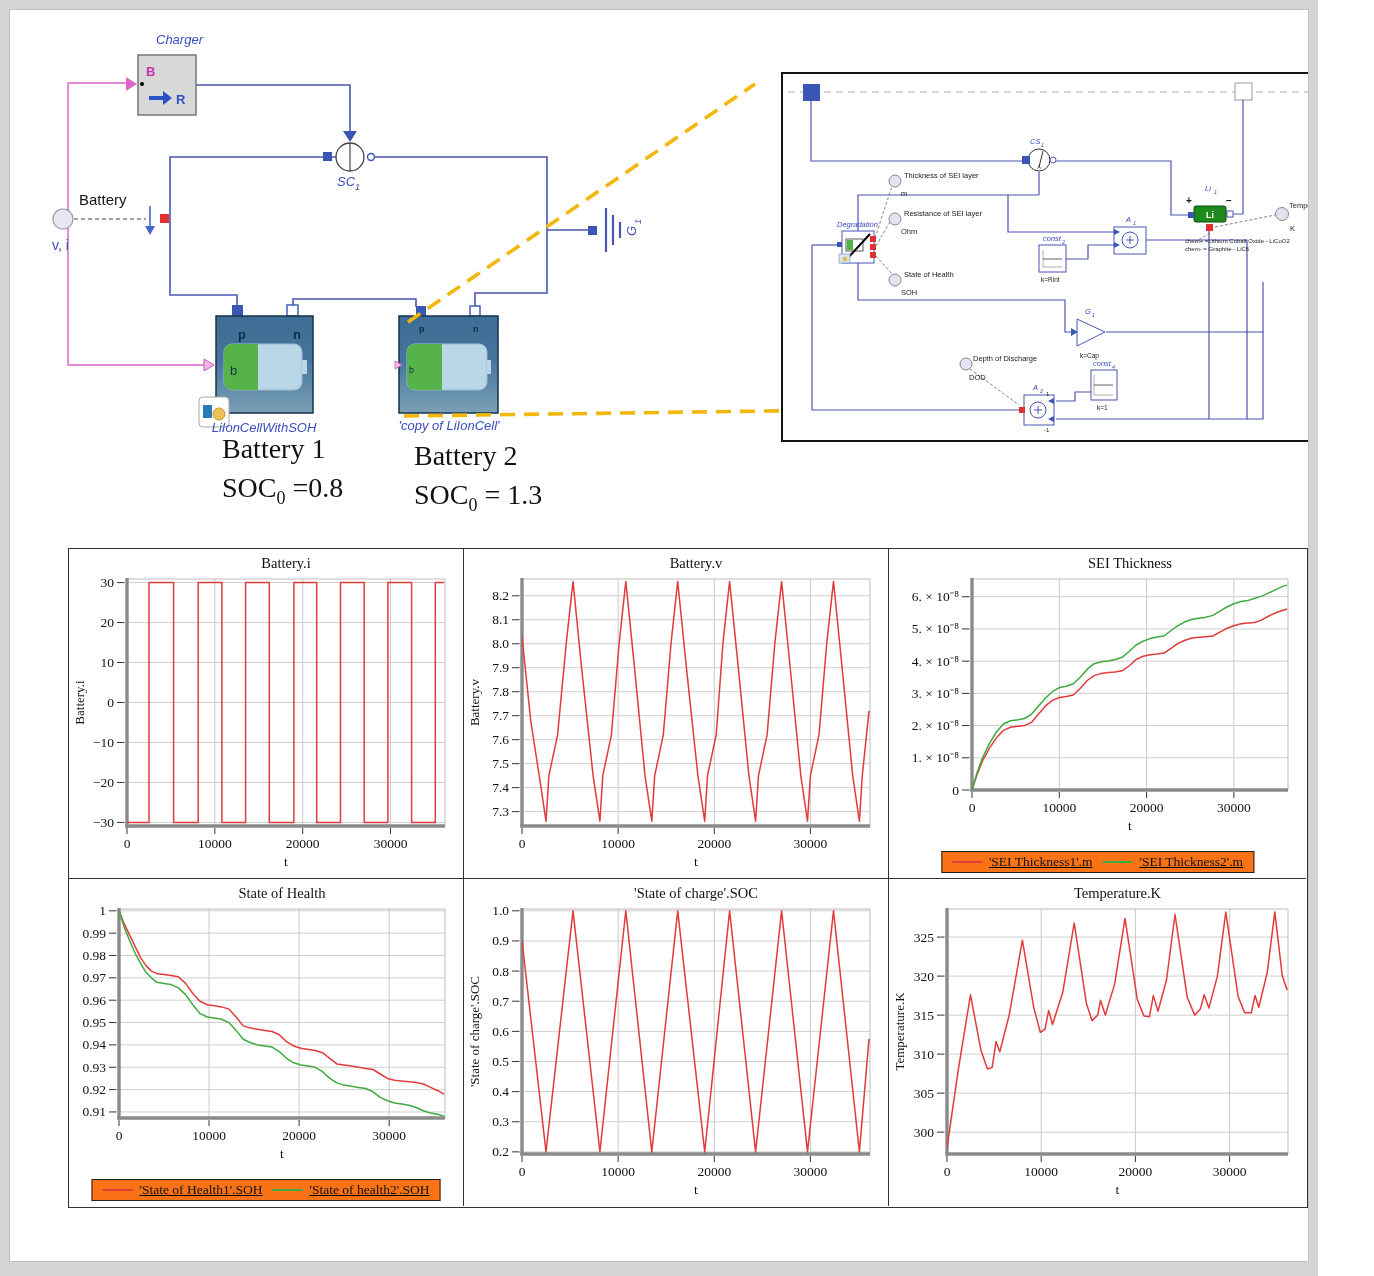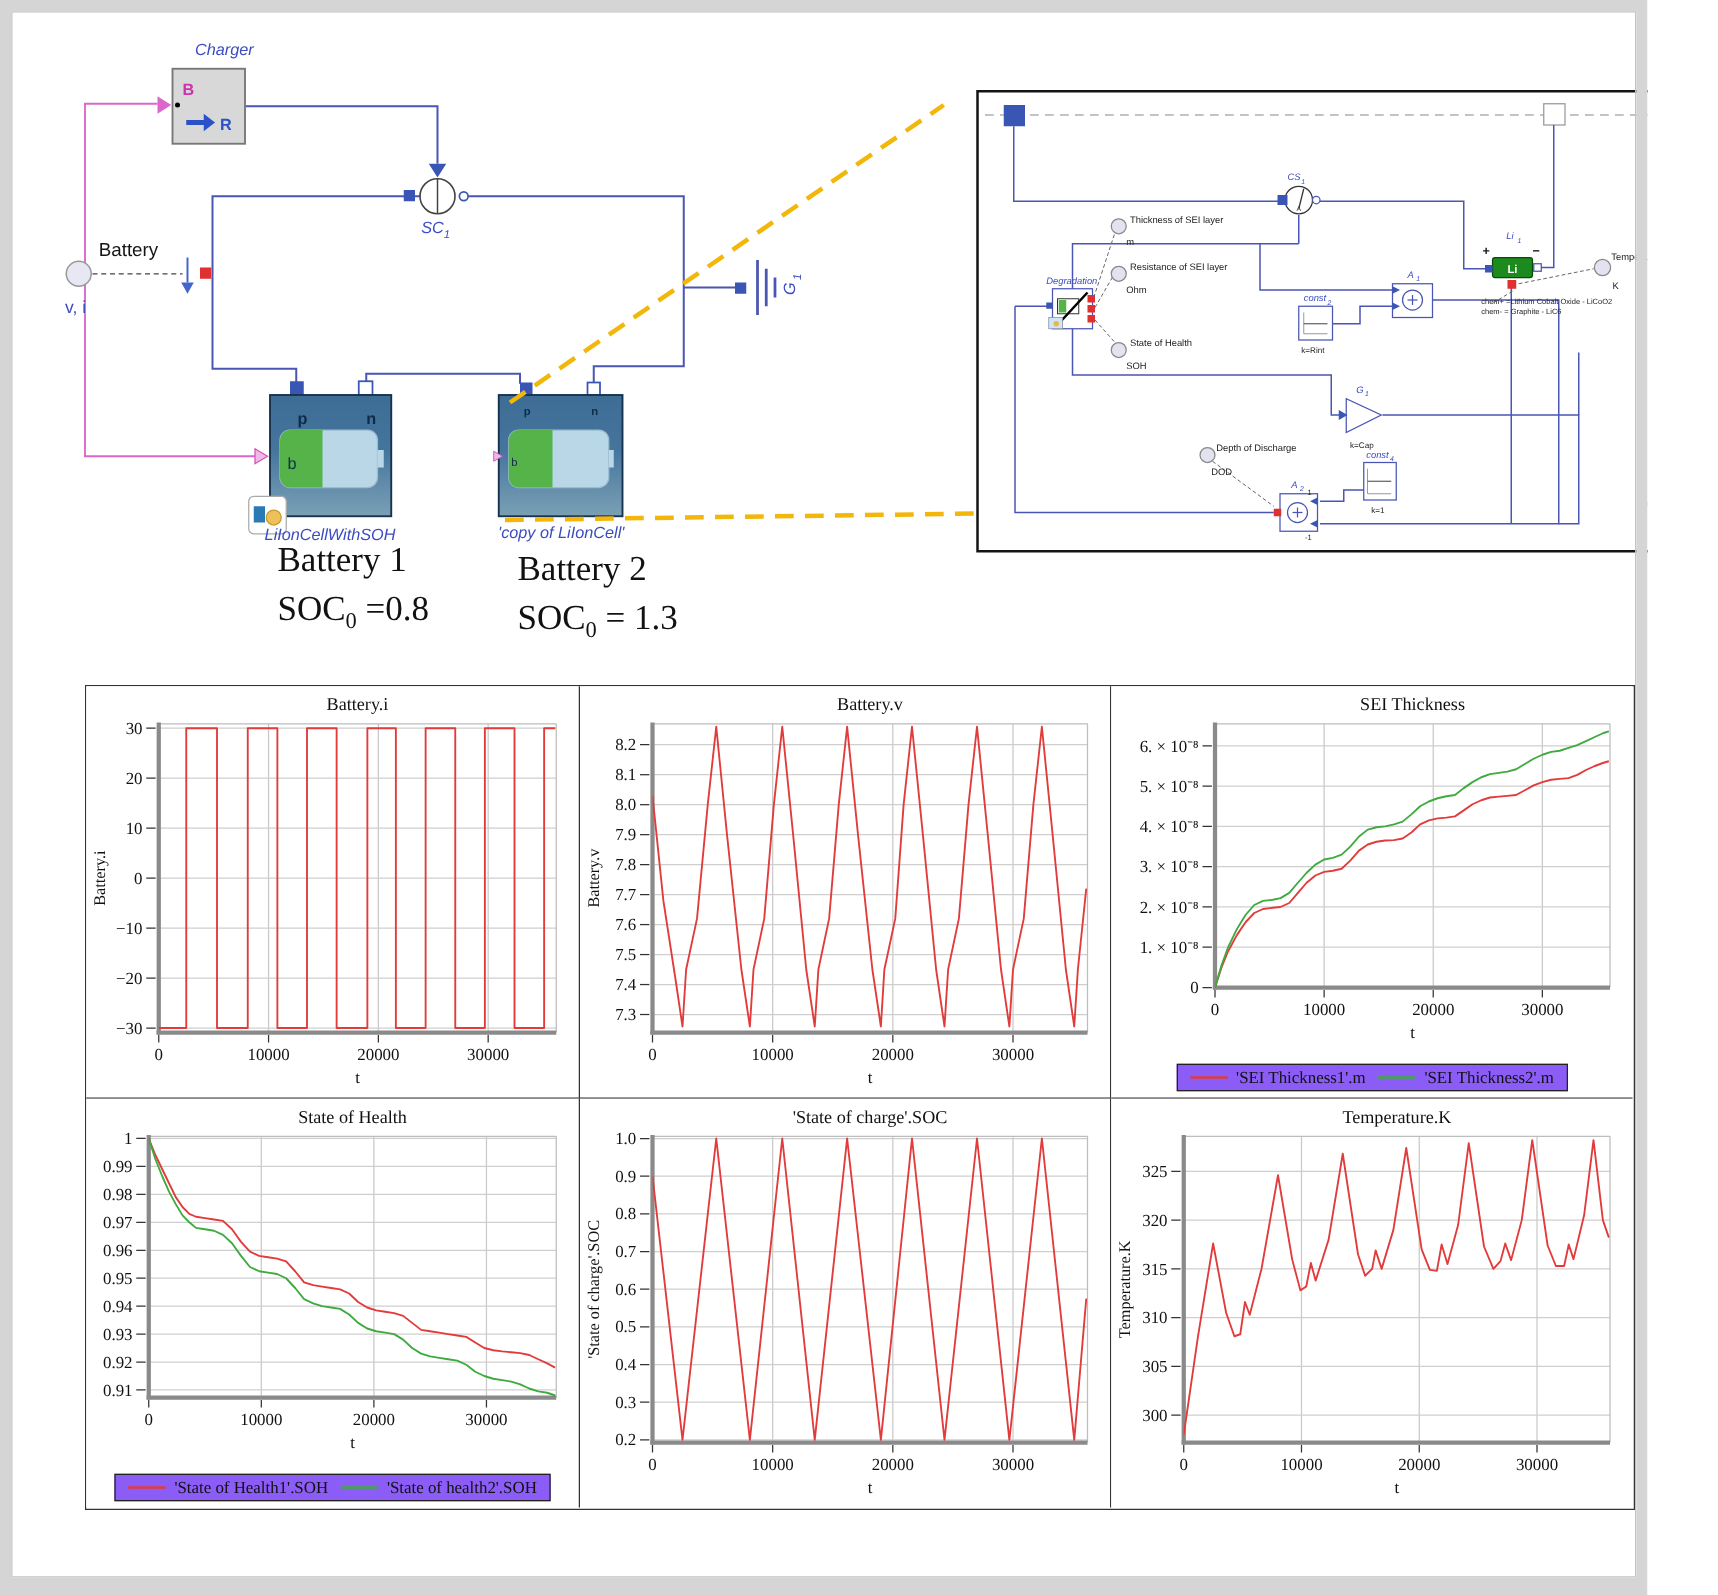--- a/index.html
+++ b/index.html
@@ -33,21 +33,21 @@
   .caption{position:absolute;z-index:4;font-family:"Liberation Serif",serif;font-size:28px;color:#111;line-height:39px;}
   .caption sub{font-size:18px;}
   
   #plot-table{position:absolute;left:68px;top:548px;width:1240px;height:660px;border:1.5px solid #333;
     box-sizing:border-box;background:#fff;z-index:4;}
   .plot-cell{position:absolute;background:#fff;box-sizing:border-box;}
   .bR{border-right:1.5px solid #333;}
   .bB{border-bottom:1.5px solid #333;}
   .plot-cell svg text{font-family:"Liberation Serif",serif;fill:#111;}
   .legend{position:absolute;left:50%;bottom:5px;transform:translateX(-50%);display:flex;align-items:center;
-    gap:10px;border:1.7px solid #222;background:#8b5cf6;padding:2px 10px;white-space:nowrap;z-index:5;}
+    gap:10px;border:1.7px solid #222;background:#f97316;padding:2px 10px;white-space:nowrap;z-index:5;text-decoration:underline;}
   .legend-entry{display:flex;align-items:center;}
   .legend-line{display:inline-block;width:30px;height:2.5px;margin-right:7px;}
   .legend-text{font-family:"Liberation Serif",serif;font-size:13.5px;color:#111;}
 </style>
 </head>
 <body>
 
 <div id="frame">
 
   <svg id="main-svg" width="745" height="545" viewBox="0 0 745 545">

